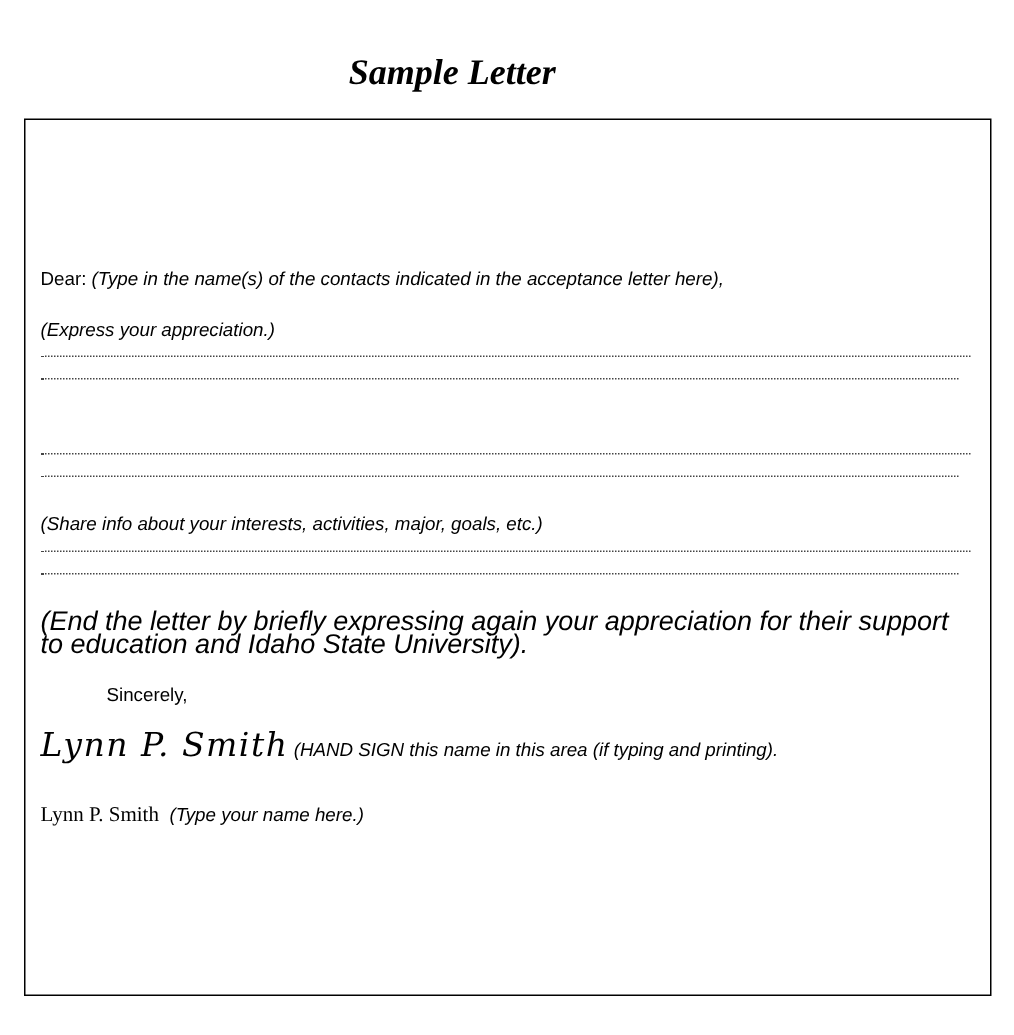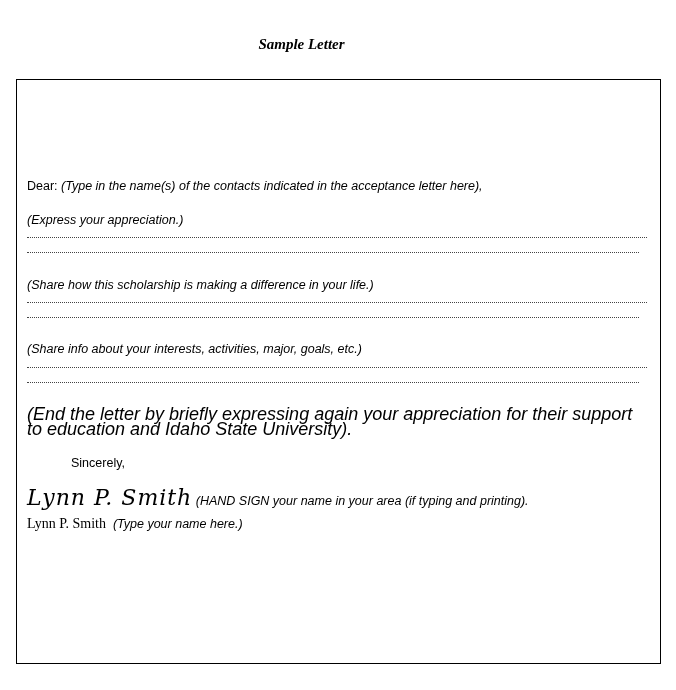--- a/index.html
+++ b/index.html
@@ -1,18 +1,18 @@
 <!DOCTYPE html>
 <html><head>
 <meta charset="utf-8">
 <style>
   html, body { margin:0; padding:0; background:#fff; }
   body { width:676px; height:690px; position:relative; overflow:hidden; color:#000; }
   .title { position:absolute; left:0; width:603px; top:36px; text-align:center;
-    font-family:"Liberation Serif", serif; font-weight:bold; font-style:italic; font-size:15px; }
+    font-family:"Liberation Serif", serif; font-weight:bold; font-style:italic; font-size:24px; }
   .box { position:absolute; left:16px; top:79px; width:643px; height:583px; border:1px solid #000; }
   .ln { position:absolute; left:10px; font-family:"Liberation Sans", sans-serif; font-size:12.5px; white-space:nowrap; }
   .it { font-style:italic; }
   .dots { position:absolute; left:10px; height:1px; border-top:1px dotted #444; }
   .para { position:absolute; left:10px; width:625px; font-family:"Liberation Sans", sans-serif; font-size:18px; line-height:15px; font-style:italic; }
   .sig { font-family:"DejaVu Serif", serif; font-style:italic; font-size:22px; letter-spacing:1px; }
   .serif { font-family:"Liberation Serif", serif; font-size:14px; }
 </style>
 </head>
 <body>
@@ -22,34 +22,33 @@
 <div class="box">
   <div class="ln" style="top:99px;">
     <span>Dear:</span>
     <span class="it">(Type in the name(s) of the contacts indicated in the acceptance letter here),</span>
   </div>
 
   <div class="ln it" style="top:133px;">(Express your appreciation.)</div>
   <div class="dots" style="top:157px;width:620px;"></div>
   <div class="dots" style="top:172px;width:612px;"></div>
 
-  <div class="ln it" style="top:198px;">(Share how this scholarship is making a difference in your life.)</div>
   <div class="dots" style="top:222px;width:620px;"></div>
   <div class="dots" style="top:237px;width:612px;"></div>
 
   <div class="ln it" style="top:262px;text-align:right;">(Share info about your interests, activities, major, goals, etc.)</div>
   <div class="dots" style="top:287px;width:620px;"></div>
   <div class="dots" style="top:302px;width:612px;"></div>
 
   <div class="para" style="top:327px;">(End the letter by briefly expressing again your appreciation for their support to education and Idaho State University).</div>
 
   <div class="ln" style="top:376px;margin-left:44px;">Sincerely,</div>
 
   <div class="ln" style="top:405px;">
     <span class="sig">Lynn P. Smith</span>
-    <span class="it">(HAND SIGN your name in your area (if typing and printing).</span>
+    <span class="it">(HAND SIGN this name in this area (if typing and printing).</span>
   </div>
 
-  <div class="ln" style="top:436px;">
+  <div class="ln" style="top:456px;">
     <span class="serif">Lynn P. Smith</span>
     &nbsp;<span class="it">(Type your name here.)</span>
   </div>
 </div>
 
 </body></html>

